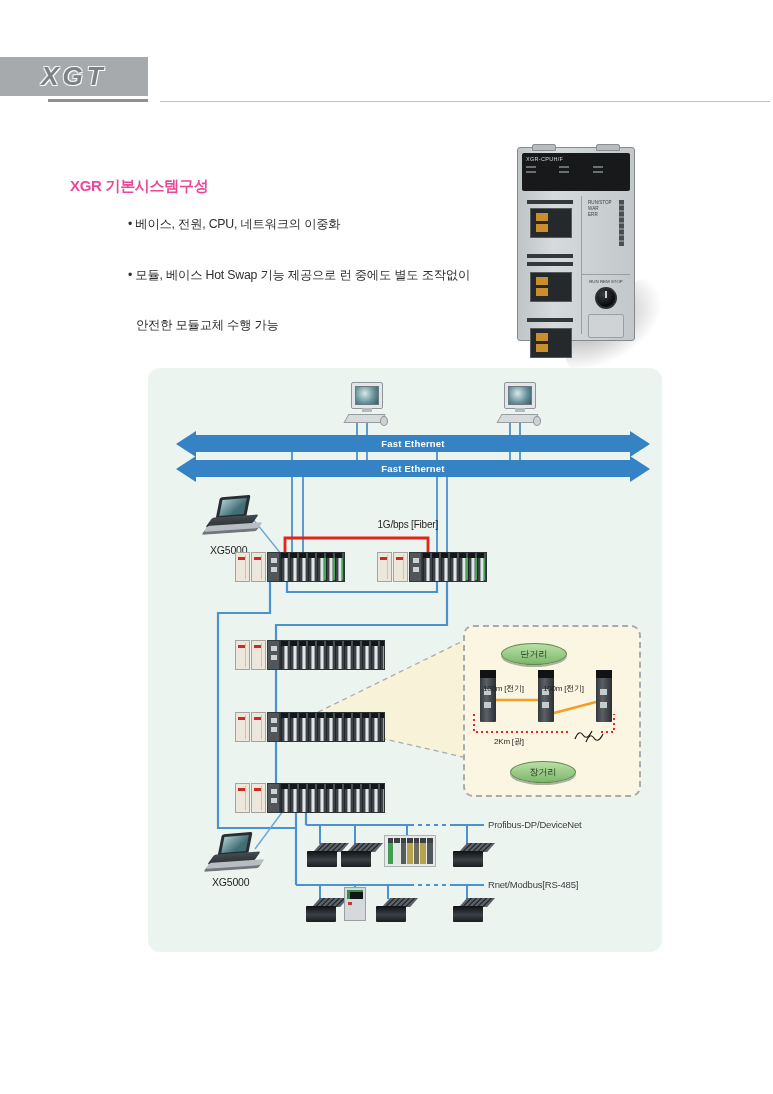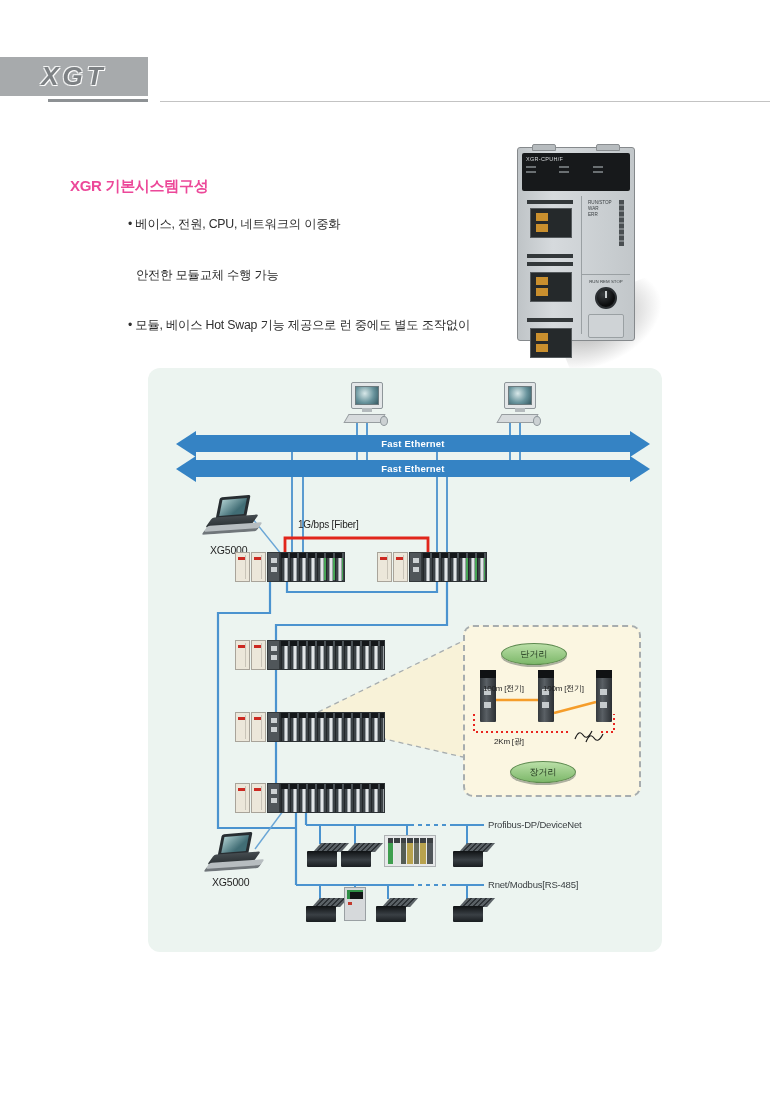--- a/index.html
+++ b/index.html
@@ -90,21 +90,21 @@
   .pwr::after{content:"";position:absolute;right:3px;top:2px;bottom:2px;width:1px;background:#c9c4b8;}
   .cpu{width:13px;background:#50565a;border:1px solid #33383b;position:relative;box-sizing:border-box;}
   .cpu::before{content:"";position:absolute;left:3px;top:5px;width:6px;height:5px;background:#cdd2d4;box-shadow:0 9px 0 #cdd2d4;}
   .mods{flex:1;position:relative;border:1px solid #2c3134;box-sizing:border-box;
         background:repeating-linear-gradient(90deg,#23272a 0 1px,#3c4246 1px 3px,#9aa0a4 3px 4px,#e2e5e7 4px 6px,#9aa0a4 6px 7px,#3c4246 7px 9px);}
   .mods::before{content:"";position:absolute;left:0;right:0;top:0;height:5px;
         background:repeating-linear-gradient(90deg,#14171a 0 7px,#4a5156 7px 9px);}
   .rack.main .mods::after{content:"";position:absolute;right:1px;top:5px;bottom:1px;width:24px;
         background:repeating-linear-gradient(90deg,rgba(0,0,0,0) 0 5px,#46a455 5px 7px,rgba(0,0,0,0) 7px 9px);}
 
-  .small-label{font-size:10px;color:#1f1f1f;text-align:left;letter-spacing:-.2px;}
+  .small-label{font-size:10px;color:#1f1f1f;text-align:right;letter-spacing:-.2px;}
   .net-label{font-size:9.5px;color:#3a3f42;letter-spacing:-.2px;white-space:nowrap;}
 
   
   .inset{position:absolute;left:315px;top:257px;width:174px;height:168px;background:#fbf6e1;
          border:2px dashed #a7adaf;border-radius:10px;z-index:3;}
   .inset svg{position:absolute;left:0;top:0;}
   .oval{position:absolute;width:64px;height:20px;border-radius:50%;
         background:linear-gradient(#badfa7,#7db86a);border:1px solid #5e8a50;
         box-shadow:0 2px 0 rgba(95,105,95,.5);display:flex;align-items:center;justify-content:center;
         font-size:9px;color:#22381f;z-index:4;text-align:center;}
@@ -138,22 +138,22 @@
   </div>
   <div class="badge-underline"></div>
   <div class="title-rule"></div>
 
   <div class="section-heading">XGR 기본시스템구성</div>
   <div class="bullets">
     <div class="bullet">
       <div class="bl first">베이스, 전원, CPU, 네트워크의 이중화</div>
     </div>
     <div class="bullet">
+      <div class="bl first">모듈, 베이스 Hot Swap 기능 제공으로 런 중에도 별도 조작없이</div>
       <div class="bl cont">안전한 모듈교체 수행 가능</div>
-      <div class="bl first">모듈, 베이스 Hot Swap 기능 제공으로 런 중에도 별도 조작없이</div>
     </div>
     <div class="bullet">
     </div>
   </div>
 
   <div class="product">
     <div class="p-shadow"></div>
     <div class="p-body">
       <div class="p-tab" style="left:14px;"></div>
       <div class="p-tab" style="right:14px;"></div>

